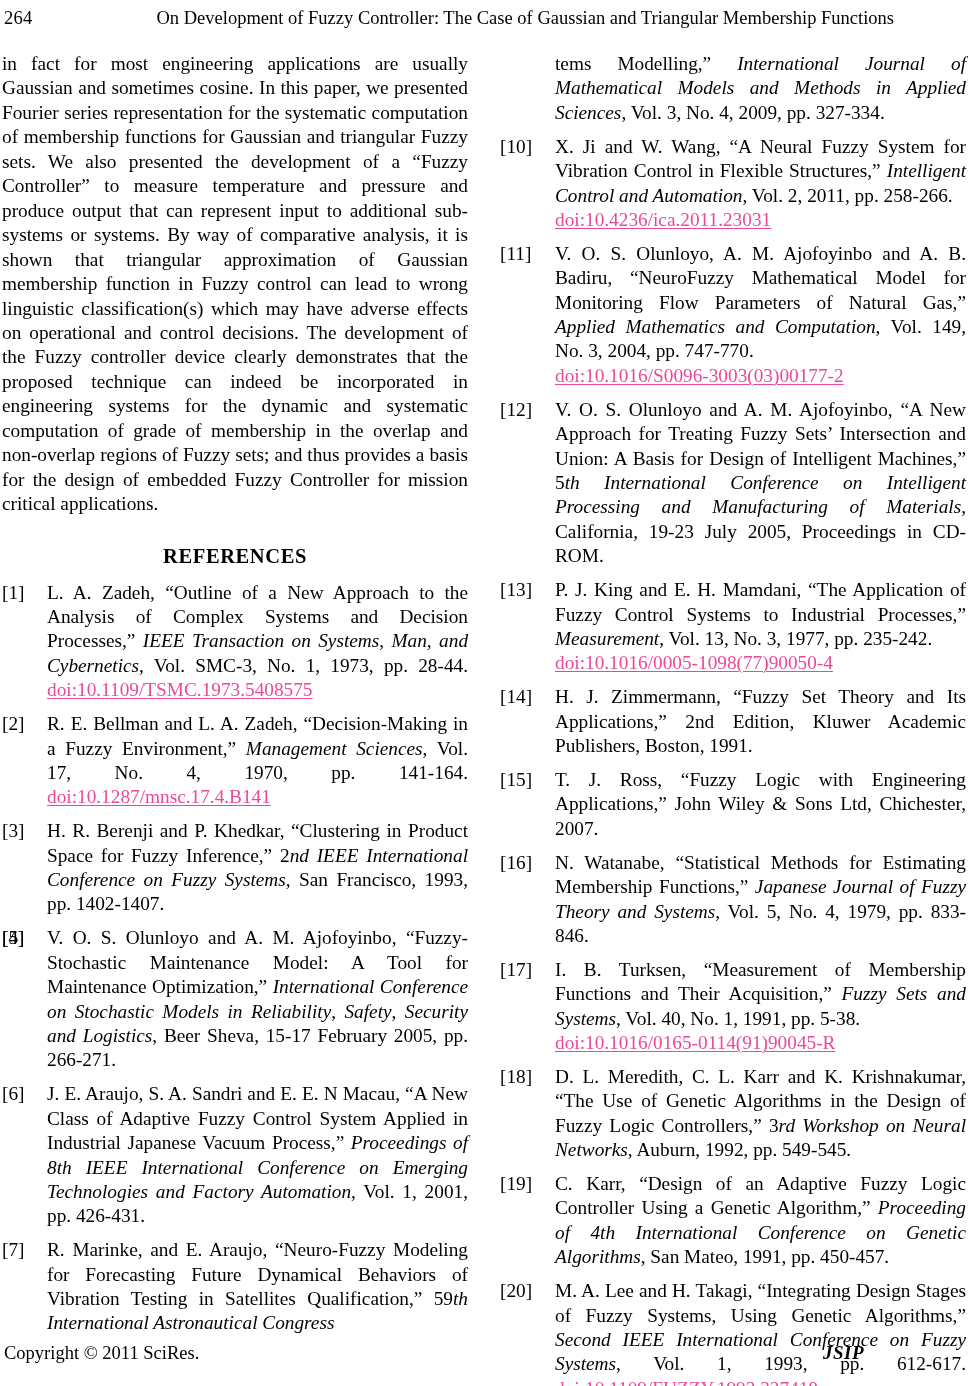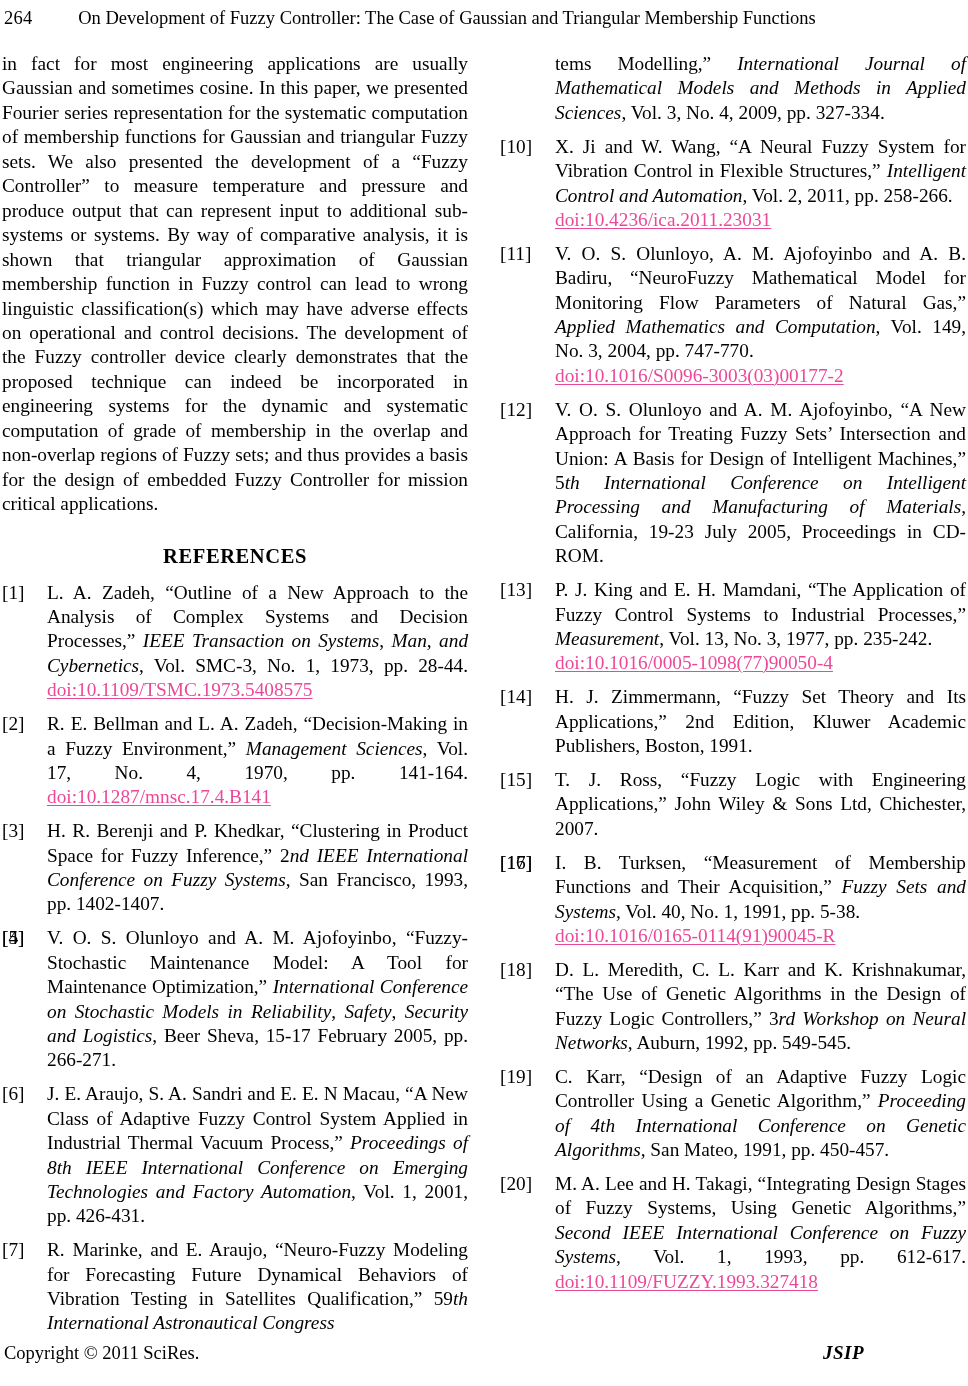--- a/index.html
+++ b/index.html
@@ -37,21 +37,21 @@
     top: 0;
     font-size: 18.5px;
     line-height: 24px;
     letter-spacing: .2px;
   }
   .runhead-title {
     position: absolute;
     left: 0;
     top: 0;
     width: 894px;
-    text-align: center;
+    text-align: right;
     font-size: 18.5px;
     line-height: 24px;
   }
 
   
   .columns {
     position: absolute;
     left: 0;
     top: 52px;
     width: 968px;
@@ -164,35 +164,35 @@
 
     <div class="col col-left">
       <p class="para">in fact for most engineering applications are usually Gaussian and sometimes cosine. In this paper, we presented Fourier series representation for the systematic computation of membership functions for Gaussian and triangular Fuzzy sets. We also presented the development of a “Fuzzy Controller” to measure temperature and pressure and produce output that can represent input to additional sub-systems or systems. By way of comparative analysis, it is shown that triangular approximation of Gaussian membership function in Fuzzy control can lead to wrong linguistic classification(s) which may have adverse effects on operational and control decisions. The development of the Fuzzy controller device clearly demonstrates that the proposed technique can indeed be incorporated in engineering systems for the dynamic and systematic computation of grade of membership in the overlap and non-overlap regions of Fuzzy sets; and thus provides a basis for the design of embedded Fuzzy Controller for mission critical applications.</p>
       <h2 class="section-title">REFERENCES</h2>
       <ul class="reflist" id="left-reflist">
           <li class="ref"><span class="ref-num">[1]</span><span class="ref-body"><span>L. A. Zadeh, “Outline of a New Approach to the Analysis of Complex Systems and Decision Processes,” </span><i>IEEE Transaction on Systems</i><span>, </span><i>Man, and Cybernetics</i><span>, Vol. SMC-3, No. 1, 1973, pp. 28-44. </span><span class="doi">doi:10.1109/TSMC.1973.5408575</span></span></li>
           <li class="ref"><span class="ref-num">[2]</span><span class="ref-body"><span>R. E. Bellman and L. A. Zadeh, “Decision-Making in a Fuzzy Environment,” </span><i>Management Sciences</i><span>, Vol. 17, No. 4, 1970, pp. 141-164. </span><span class="doi">doi:10.1287/mnsc.17.4.B141</span></span></li>
           <li class="ref"><span class="ref-num">[3]</span><span class="ref-body"><span>H. R. Berenji and P. Khedkar, “Clustering in Product Space for Fuzzy Inference,” 2</span><i>nd IEEE International Conference on Fuzzy Systems</i><span>, San Francisco, 1993, pp. 1402-1407.</span></span></li>
           <li class="ref"><span class="ref-num">[4]</span></li>
           <li class="ref"><span class="ref-num">[5]</span><span class="ref-body"><span>V. O. S. Olunloyo and A. M. Ajofoyinbo, “Fuzzy-Stochastic Maintenance Model: A Tool for Maintenance Optimization,” </span><i>International Conference on Stochastic Models in Reliability</i><span>, </span><i>Safety</i><span>, </span><i>Security and Logistics</i><span>, Beer Sheva, 15-17 February 2005, pp. 266-271.</span></span></li>
-          <li class="ref"><span class="ref-num">[6]</span><span class="ref-body"><span>J. E. Araujo, S. A. Sandri and E. E. N Macau, “A New Class of Adaptive Fuzzy Control System Applied in Industrial Thermal Vacuum Process,” </span><i>Proceedings of 8th IEEE International Conference on Emerging Technologies and Factory Automation</i><span>, Vol. 1, 2001, pp. 426-431.</span></span></li>
+          <li class="ref"><span class="ref-num">[6]</span><span class="ref-body"><span>J. E. Araujo, S. A. Sandri and E. E. N Macau, “A New Class of Adaptive Fuzzy Control System Applied in Industrial Japanese Vacuum Process,” </span><i>Proceedings of 8th IEEE International Conference on Emerging Technologies and Factory Automation</i><span>, Vol. 1, 2001, pp. 426-431.</span></span></li>
           <li class="ref"><span class="ref-num">[7]</span><span class="ref-body"><span>R. Marinke, and E. Araujo, “Neuro-Fuzzy Modeling for Forecasting Future Dynamical Behaviors of Vibration Testing in Satellites Qualification,” 59</span><i>th International Astronautical Congress</i></span></li>
         </ul>
     </div>
 
     <div class="col col-right">
       <ul class="reflist" id="right-reflist">
           <li class="ref ref-wide"><span class="ref-body"><span>tems Modelling,” </span><i>International Journal of Mathematical Models and Methods in Applied Sciences</i><span>, Vol. 3, No. 4, 2009, pp. 327-334.</span></span></li>
           <li class="ref ref-wide"><span class="ref-num ref-num-wide">[10]</span><span class="ref-body"><span>X. Ji and W. Wang, “A Neural Fuzzy System for Vibration Control in Flexible Structures,” </span><i>Intelligent Control and Automation</i><span>, Vol. 2, 2011, pp. 258-266.</span><br><span class="doi">doi:10.4236/ica.2011.23031</span></span></li>
           <li class="ref ref-wide"><span class="ref-num ref-num-wide">[11]</span><span class="ref-body"><span>V. O. S. Olunloyo, A. M. Ajofoyinbo and A. B. Badiru, “NeuroFuzzy Mathematical Model for Monitoring Flow Parameters of Natural Gas,” </span><i>Applied Mathematics and Computation</i><span>, Vol. 149, No. 3, 2004, pp. 747-770.</span><br><span class="doi">doi:10.1016/S0096-3003(03)00177-2</span></span></li>
           <li class="ref ref-wide"><span class="ref-num ref-num-wide">[12]</span><span class="ref-body"><span>V. O. S. Olunloyo and A. M. Ajofoyinbo, “A New Approach for Treating Fuzzy Sets’ Intersection and Union: A Basis for Design of Intelligent Machines,” 5</span><i>th International Conference on Intelligent Processing and Manufacturing of Materials</i><span>, California, 19-23 July 2005, Proceedings in CD-ROM.</span></span></li>
           <li class="ref ref-wide"><span class="ref-num ref-num-wide">[13]</span><span class="ref-body"><span>P. J. King and E. H. Mamdani, “The Application of Fuzzy Control Systems to Industrial Processes,” </span><i>Measurement</i><span>, Vol. 13, No. 3, 1977, pp. 235-242.</span><br><span class="doi">doi:10.1016/0005-1098(77)90050-4</span></span></li>
           <li class="ref ref-wide"><span class="ref-num ref-num-wide">[14]</span><span class="ref-body"><span>H. J. Zimmermann, “Fuzzy Set Theory and Its Applications,” 2nd Edition, Kluwer Academic Publishers, Boston, 1991.</span></span></li>
           <li class="ref ref-wide"><span class="ref-num ref-num-wide">[15]</span><span class="ref-body"><span>T. J. Ross, “Fuzzy Logic with Engineering Applications,” John Wiley &amp; Sons Ltd, Chichester, 2007.</span></span></li>
-          <li class="ref ref-wide"><span class="ref-num ref-num-wide">[16]</span></li>
+          <li class="ref ref-wide"><span class="ref-num ref-num-wide">[16]</span><span class="ref-body"><span>N. Watanabe, “Statistical Methods for Estimating Membership Functions,” </span><i>Japanese Journal of Fuzzy Theory and Systems</i><span>, Vol. 5, No. 4, 1979, pp. 833-846.</span></span></li>
           <li class="ref ref-wide"><span class="ref-num ref-num-wide">[17]</span><span class="ref-body"><span>I. B. Turksen, “Measurement of Membership Functions and Their Acquisition,” </span><i>Fuzzy Sets and Systems</i><span>, Vol. 40, No. 1, 1991, pp. 5-38.</span><br><span class="doi">doi:10.1016/0165-0114(91)90045-R</span></span></li>
           <li class="ref ref-wide"><span class="ref-num ref-num-wide">[18]</span><span class="ref-body"><span>D. L. Meredith, C. L. Karr and K. Krishnakumar, “The Use of Genetic Algorithms in the Design of Fuzzy Logic Controllers,” 3</span><i>rd Workshop on Neural Networks</i><span>, Auburn, 1992, pp. 549-545.</span></span></li>
           <li class="ref ref-wide"><span class="ref-num ref-num-wide">[19]</span><span class="ref-body"><span>C. Karr, “Design of an Adaptive Fuzzy Logic Controller Using a Genetic Algorithm,” </span><i>Proceeding of 4th International Conference on Genetic Algorithms</i><span>, San Mateo, 1991, pp. 450-457.</span></span></li>
           <li class="ref ref-wide"><span class="ref-num ref-num-wide">[20]</span><span class="ref-body"><span>M. A. Lee and H. Takagi, “Integrating Design Stages of Fuzzy Systems, Using Genetic Algorithms,” </span><i>Second IEEE International Conference on Fuzzy Systems</i><span>, Vol. 1, 1993, pp. 612-617. </span><span class="doi">doi:10.1109/FUZZY.1993.327418</span></span></li>
         </ul>
     </div>
 
   </div>
 
   <div class="footer">

